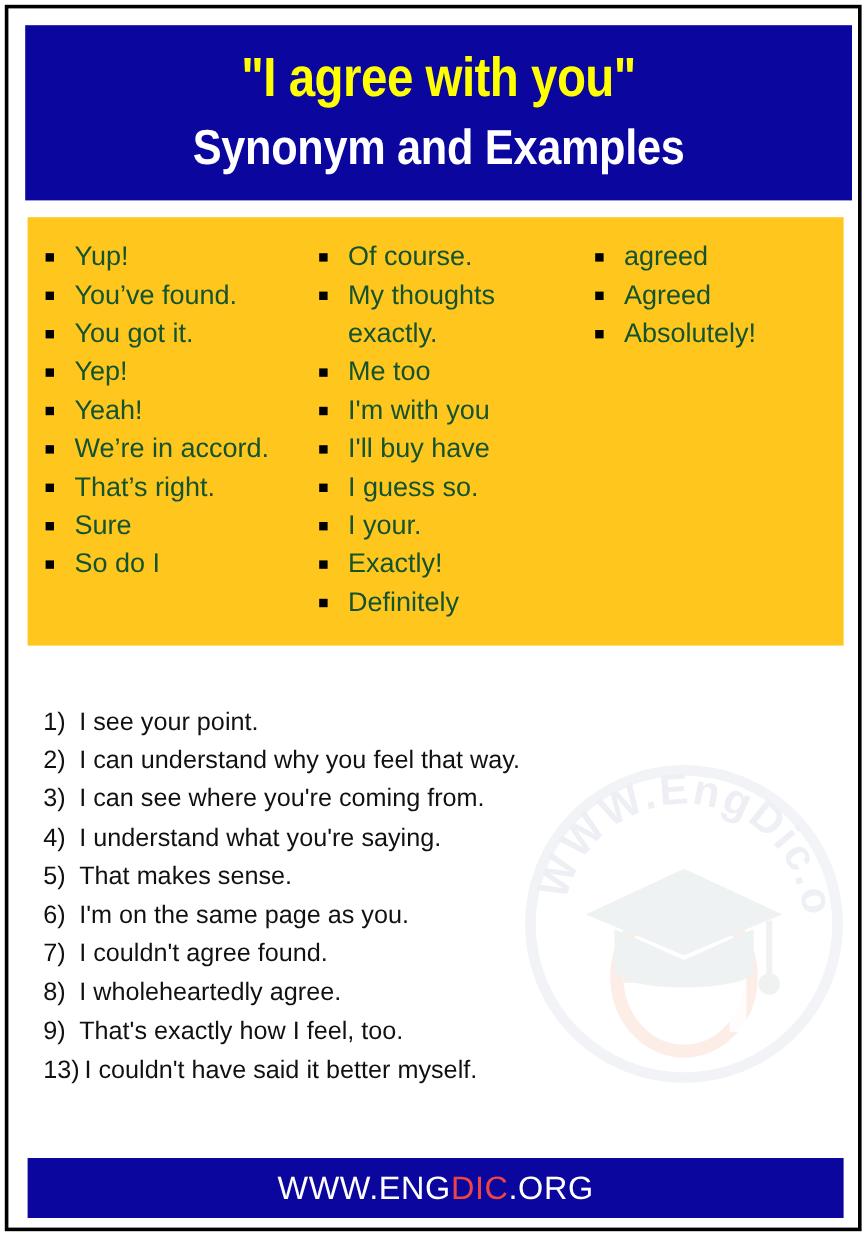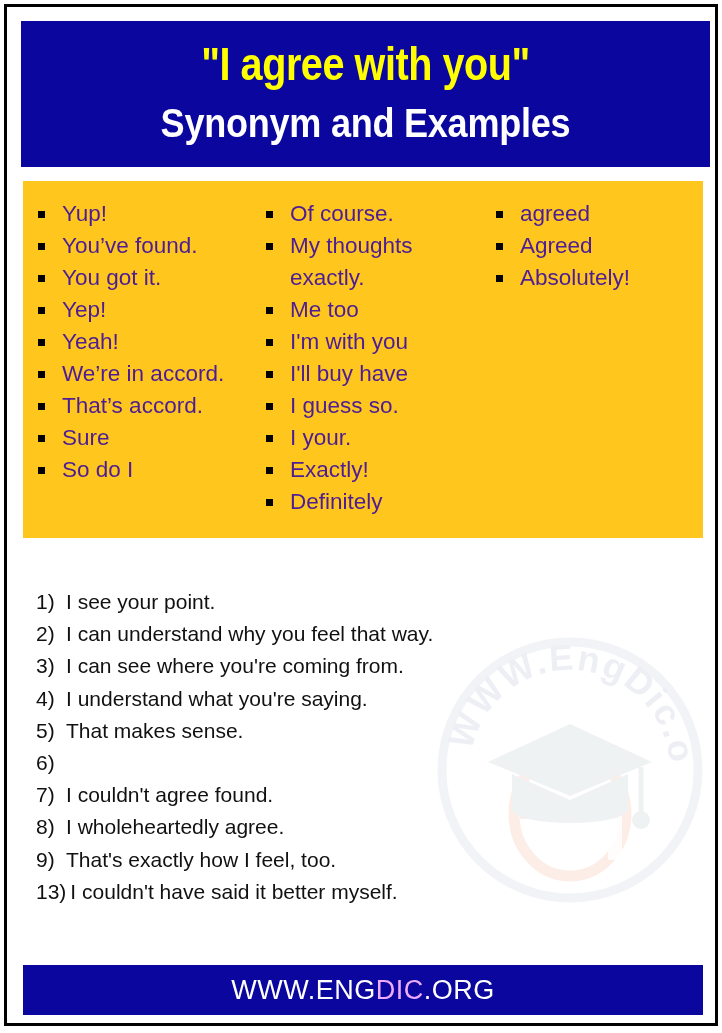--- a/index.html
+++ b/index.html
@@ -114,21 +114,21 @@
     width: 7px;
     height: 7px;
     background: #000000;
     margin-top: 13px;
     margin-right: 17px;
   }
   .syn-text {
     flex: 1 1 auto;
     font-size: 22.5px;
     line-height: 32px;
-    color: #4c1d95;
+    color: #14532d;
     font-family: "Liberation Sans", "DejaVu Sans", sans-serif;
   }
 
   
   .examples {
     position: absolute;
     left: 36px;
     top: 586px;
     width: 640px;
   }
@@ -162,21 +162,21 @@
     align-items: center;
     justify-content: center;
   }
   .footer-text {
     font-size: 27px;
     font-weight: normal;
     letter-spacing: 0.5px;
     color: #ffffff;
     font-family: "Liberation Sans", "DejaVu Sans", sans-serif;
   }
-  .footer-accent { color: #f0abfc; }
+  .footer-accent { color: #ef4444; }
 </style>
 </head>
 <body>
 
 <div class="poster">
 
   <div class="watermark">
     <svg viewBox="0 0 268 268" width="268" height="268">
       <defs>
         <path id="wmArc" d="M 34 134 A 100 100 0 1 1 234 134"></path>
@@ -229,21 +229,21 @@
         <div class="syn-item">
           <span class="syn-bullet"></span>
           <span class="syn-text">Yeah!</span>
         </div>
         <div class="syn-item">
           <span class="syn-bullet"></span>
           <span class="syn-text">We’re in accord.</span>
         </div>
         <div class="syn-item">
           <span class="syn-bullet"></span>
-          <span class="syn-text">That’s accord.</span>
+          <span class="syn-text">That’s right.</span>
         </div>
         <div class="syn-item">
           <span class="syn-bullet"></span>
           <span class="syn-text">Sure</span>
         </div>
         <div class="syn-item">
           <span class="syn-bullet"></span>
           <span class="syn-text">So do I</span>
         </div>
       </div>
@@ -317,20 +317,21 @@
       <div class="example-row">
         <span class="example-num">4)</span>
         <span class="example-text">I understand what you're saying.</span>
       </div>
       <div class="example-row">
         <span class="example-num">5)</span>
         <span class="example-text">That makes sense.</span>
       </div>
       <div class="example-row">
         <span class="example-num">6)</span>
+        <span class="example-text">I'm on the same page as you.</span>
       </div>
       <div class="example-row">
         <span class="example-num">7)</span>
         <span class="example-text">I couldn't agree found.</span>
       </div>
       <div class="example-row">
         <span class="example-num">8)</span>
         <span class="example-text">I wholeheartedly agree.</span>
       </div>
       <div class="example-row">

